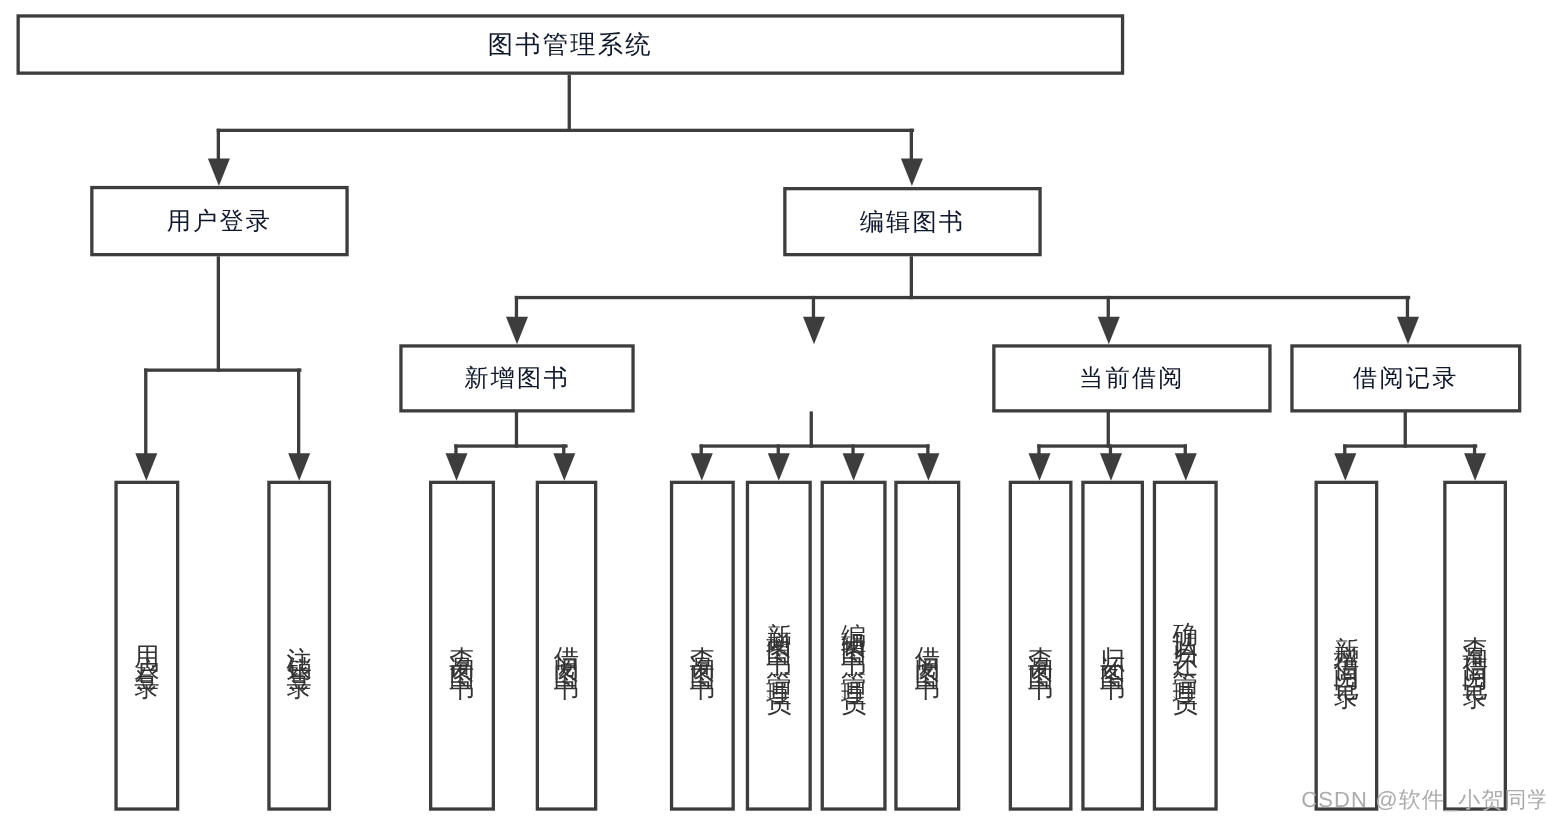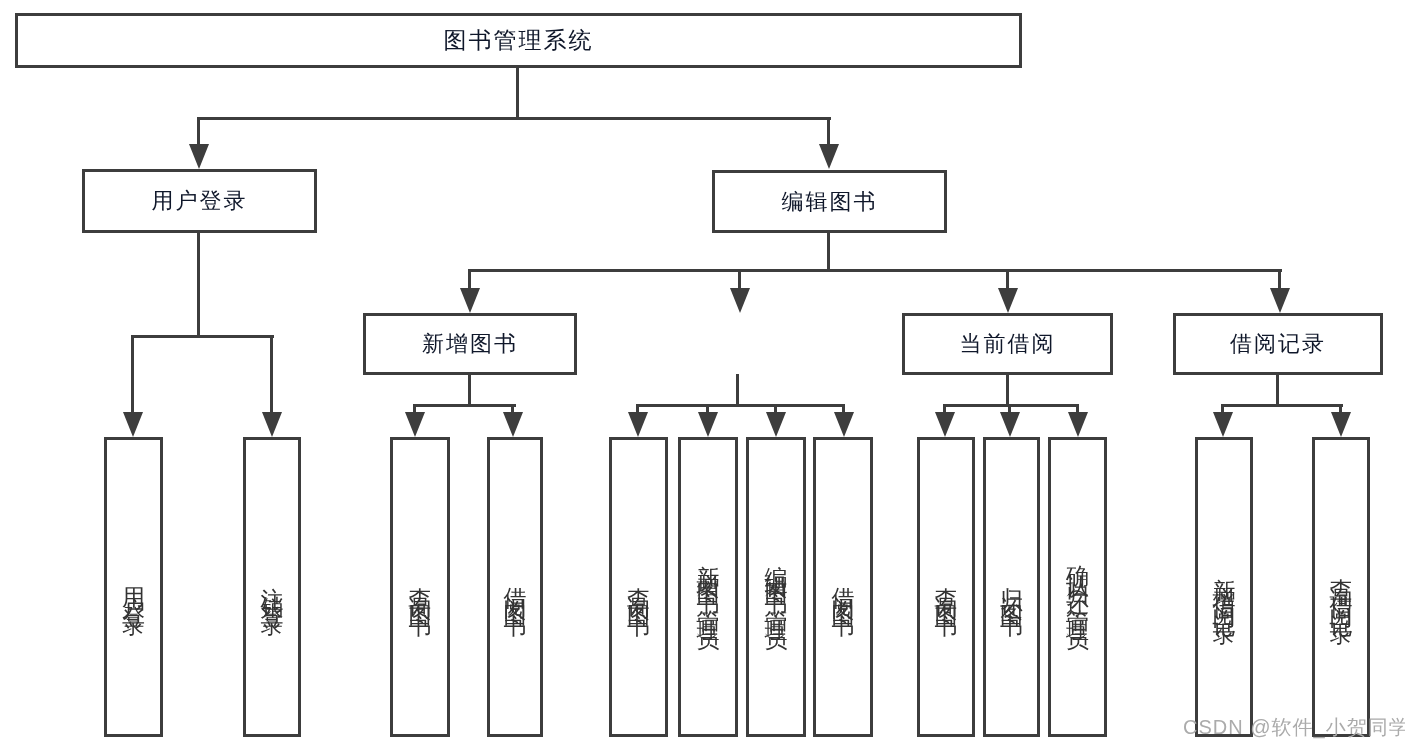--- a/index.html
+++ b/index.html
@@ -93,21 +93,21 @@
   <div class="ln" style="left:468px;top:269px;width:3px;height:24px"></div>
   <div class="tri" style="left:460px;top:288px"></div>
   <div class="ln" style="left:738px;top:269px;width:3px;height:24px"></div>
   <div class="tri" style="left:730px;top:288px"></div>
   <div class="ln" style="left:1006px;top:269px;width:3px;height:24px"></div>
   <div class="tri" style="left:998px;top:288px"></div>
   <div class="ln" style="left:1278px;top:269px;width:3px;height:24px"></div>
   <div class="tri" style="left:1270px;top:288px"></div>
 
   <div class="hbox" style="left:363px;top:313px;width:214px;height:62px">新增图书</div>
-  <div class="hbox" style="left:902px;top:313px;width:211px;height:62px">当前借阅</div>
+  <div class="hbox" style="left:902px;top:313px;width:254px;height:62px">当前借阅</div>
   <div class="hbox" style="left:1173px;top:313px;width:210px;height:62px">借阅记录</div>
 
   <div class="ln" style="left:468px;top:374px;width:3px;height:33px"></div>
   <div class="ln" style="left:413px;top:404px;width:103px;height:3px"></div>
   <div class="ln" style="left:413px;top:404px;width:3px;height:14px"></div>
   <div class="tri" style="left:405px;top:412px"></div>
   <div class="ln" style="left:511px;top:404px;width:3px;height:14px"></div>
   <div class="tri" style="left:503px;top:412px"></div>
 
   <div class="ln" style="left:736px;top:374px;width:3px;height:33px"></div>

